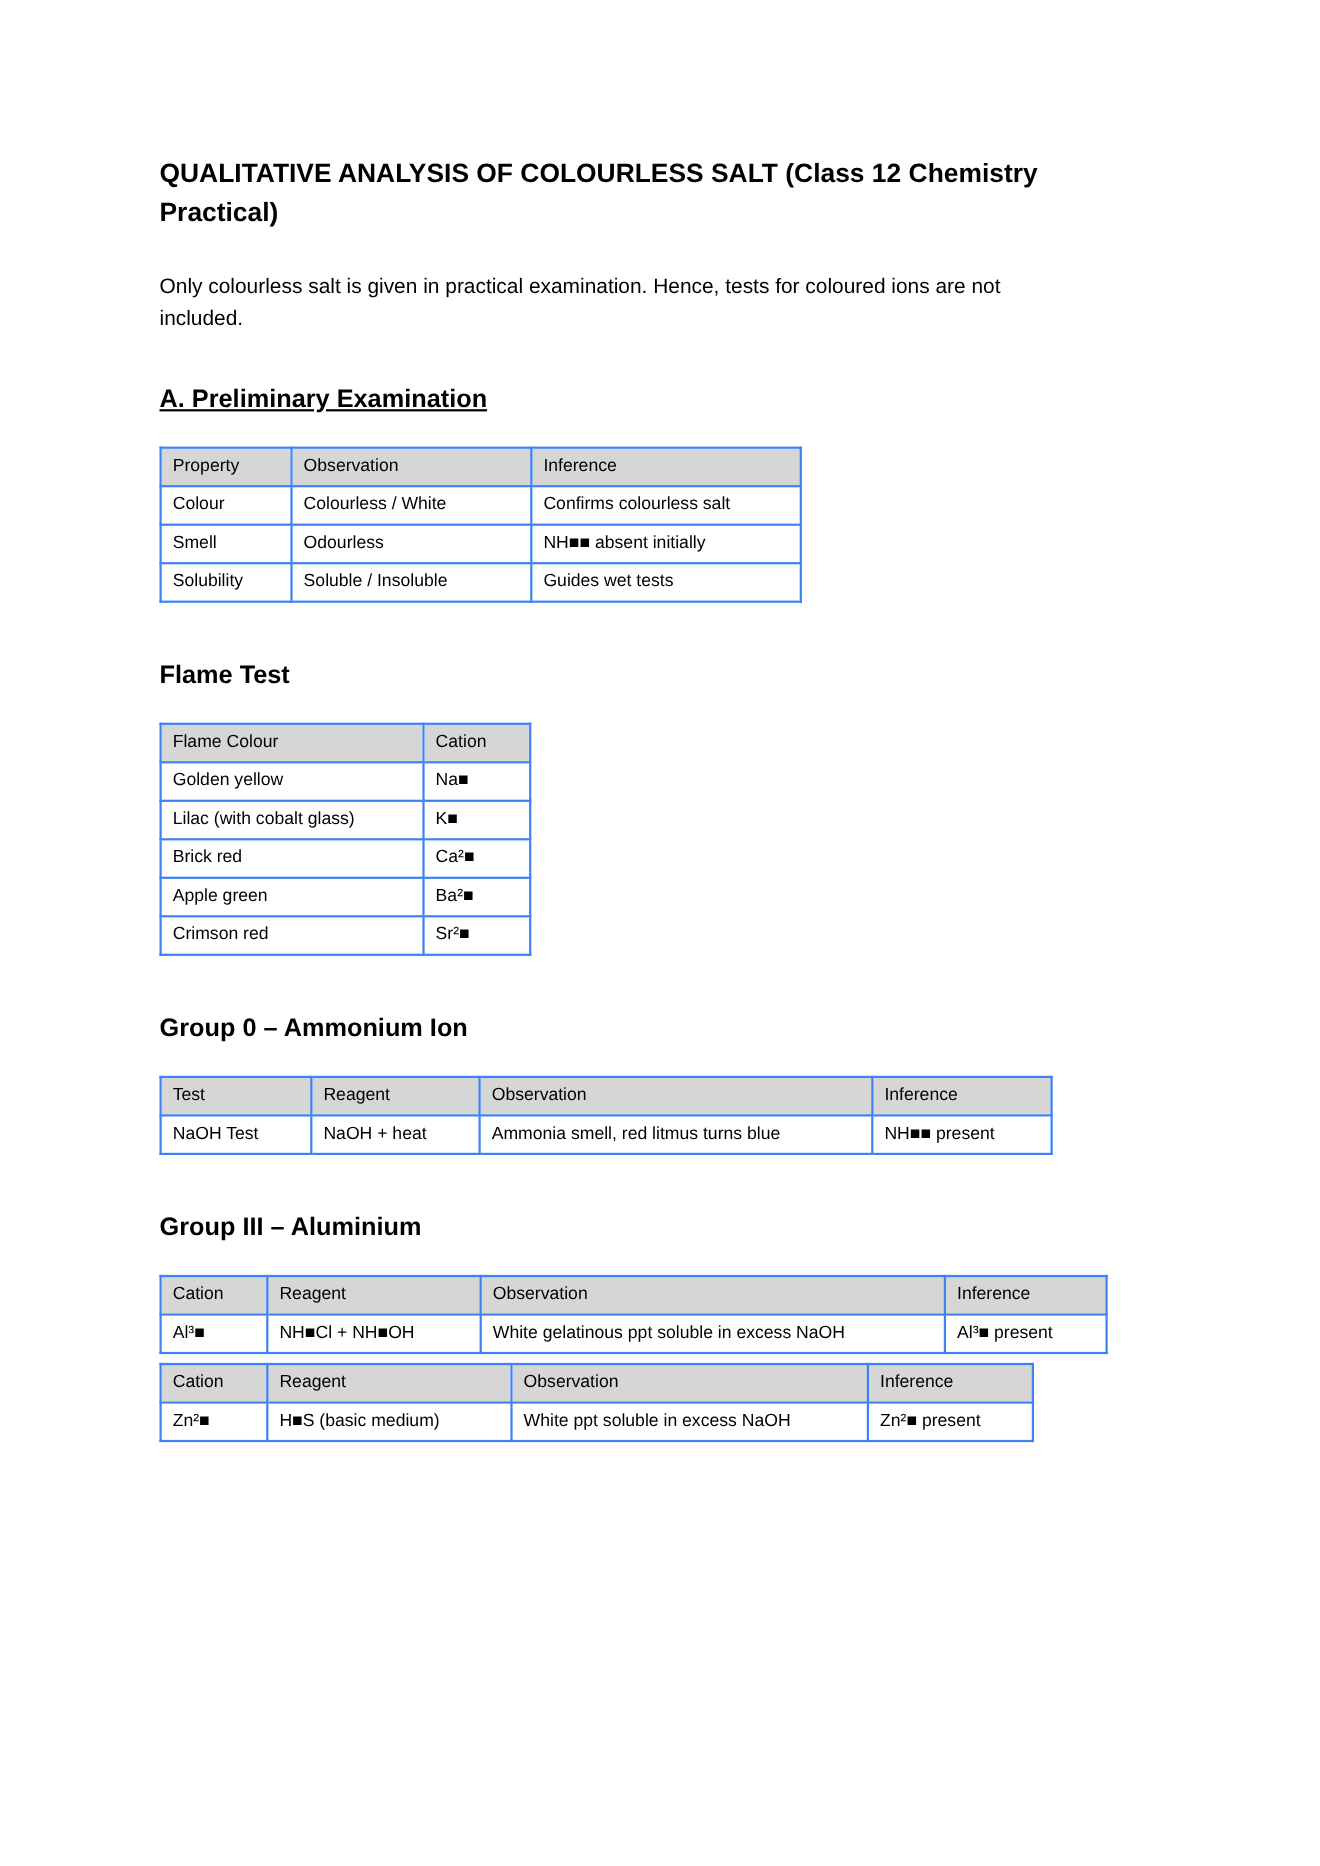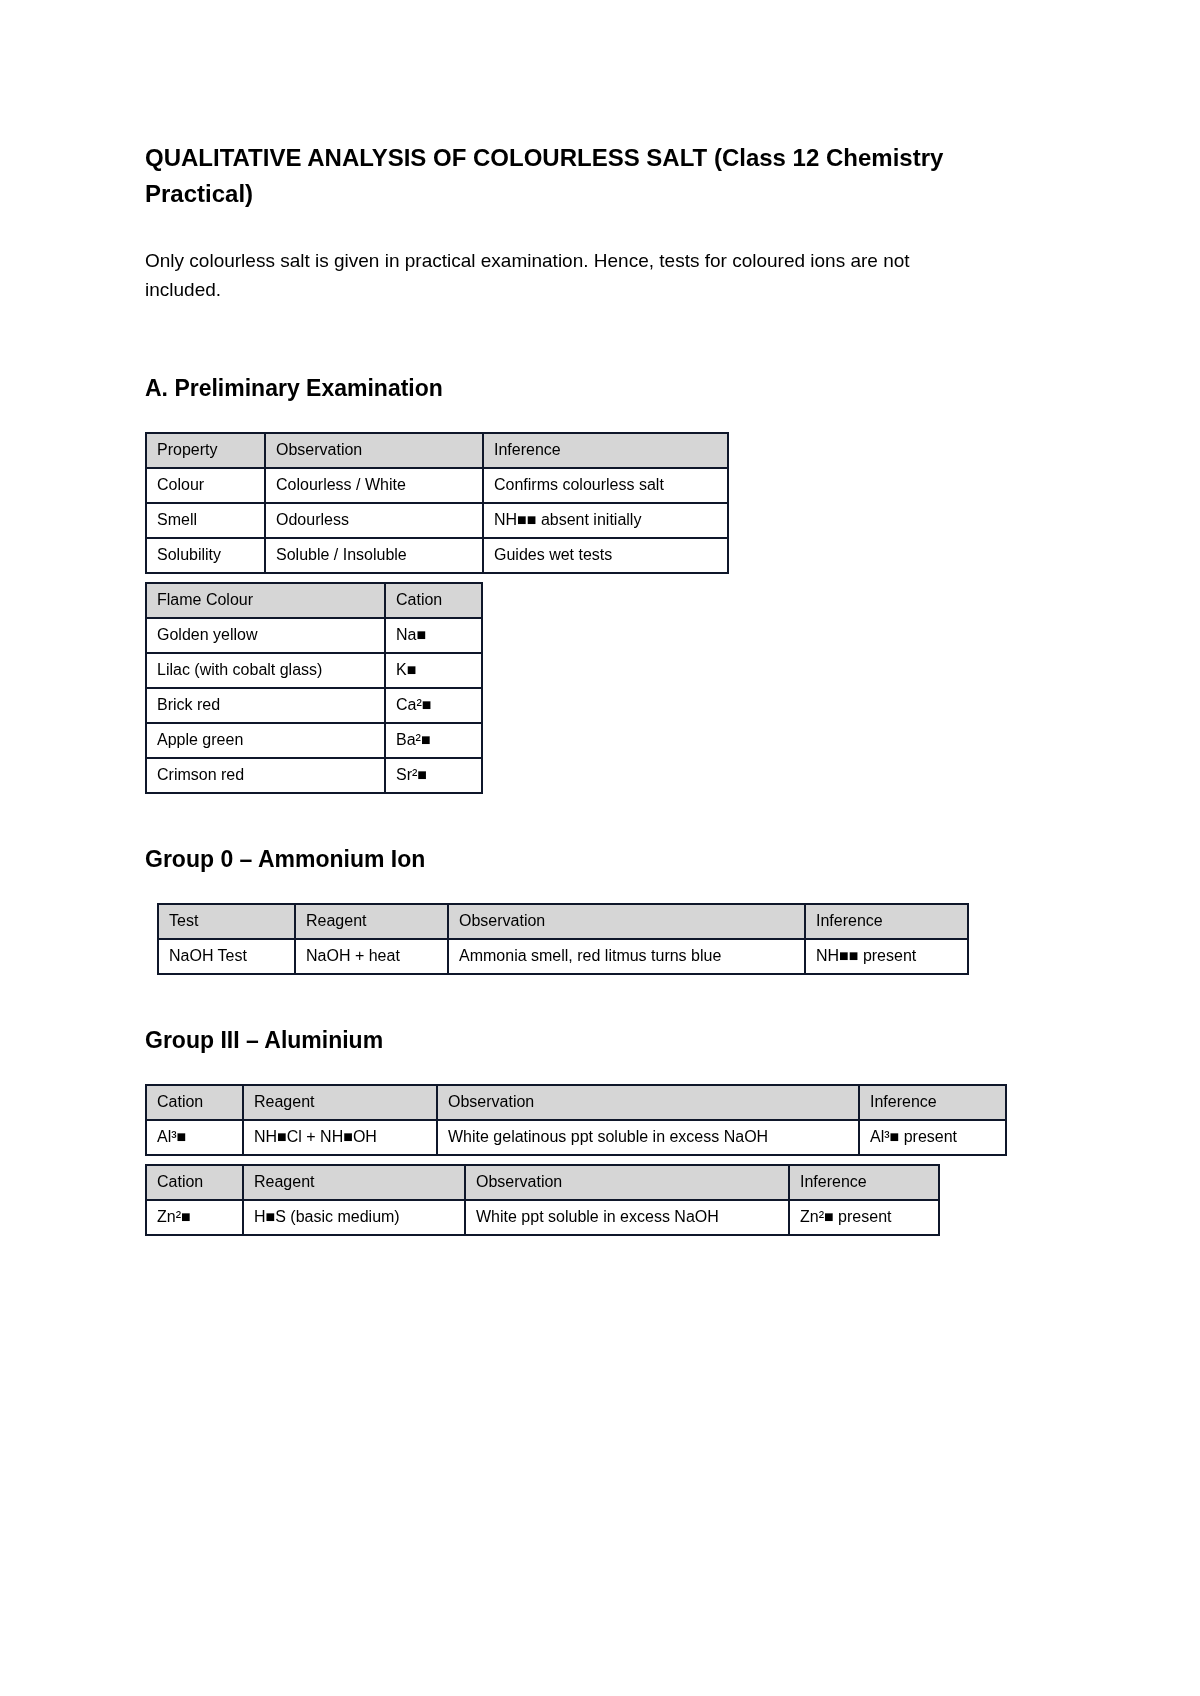--- a/index.html
+++ b/index.html
@@ -28,29 +28,30 @@
     line-height: 1.55;
     max-width: 790px;
     margin: 0 0 40px 0;
   }
   .section-heading {
     font-size: 23px;
     font-weight: bold;
     margin: 52px 0 30px 0;
   }
   .section-heading.first {
-    margin-top: 70px;
+    margin-top: 44px;
+    text-decoration: underline;
   }
   table {
     border-collapse: collapse;
     table-layout: fixed;
     margin: 0 0 8px 0;
   }
   th, td {
-    border: 2px solid #0f172a;
+    border: 2px solid #3b82f6;
     font-size: 16px;
     font-weight: normal;
     text-align: left;
     padding: 7px 10px 8px 10px;
     vertical-align: middle;
     white-space: nowrap;
     overflow: hidden;
   }
   th {
     background: #d6d6d6;
@@ -58,21 +59,21 @@
   
   .tbl-preliminary { width: 516px; }
   .tbl-preliminary th:nth-child(1), .tbl-preliminary td:nth-child(1) { width: 97px; }
   .tbl-preliminary th:nth-child(2), .tbl-preliminary td:nth-child(2) { width: 196px; }
   .tbl-preliminary th:nth-child(3), .tbl-preliminary td:nth-child(3) { width: 223px; }
 
   .tbl-flame { width: 292px; }
   .tbl-flame th:nth-child(1), .tbl-flame td:nth-child(1) { width: 217px; }
   .tbl-flame th:nth-child(2), .tbl-flame td:nth-child(2) { width: 75px; }
 
-  .tbl-group0 { width: 722px; margin-left: 12px; }
+  .tbl-group0 { width: 722px; }
   .tbl-group0 th:nth-child(1), .tbl-group0 td:nth-child(1) { width: 115px; }
   .tbl-group0 th:nth-child(2), .tbl-group0 td:nth-child(2) { width: 131px; }
   .tbl-group0 th:nth-child(3), .tbl-group0 td:nth-child(3) { width: 335px; }
   .tbl-group0 th:nth-child(4), .tbl-group0 td:nth-child(4) { width: 141px; }
 
   .tbl-group3 { width: 772px; }
   .tbl-group3 th:nth-child(1), .tbl-group3 td:nth-child(1) { width: 75px; }
   .tbl-group3 th:nth-child(2), .tbl-group3 td:nth-child(2) { width: 172px; }
   .tbl-group3 th:nth-child(3), .tbl-group3 td:nth-child(3) { width: 400px; }
   .tbl-group3 th:nth-child(4), .tbl-group3 td:nth-child(4) { width: 125px; }
@@ -114,20 +115,21 @@
           <td>NH■■ absent initially</td>
         </tr>
         <tr>
           <td>Solubility</td>
           <td>Soluble / Insoluble</td>
           <td>Guides wet tests</td>
         </tr>
       </tbody>
     </table>
 
+  <h2 class="section-heading">Flame Test</h2>
 
   <table class="tbl-flame">
       <thead>
         <tr>
           <th>Flame Colour</th>
           <th>Cation</th>
         </tr>
       </thead>
       <tbody>
         <tr>

